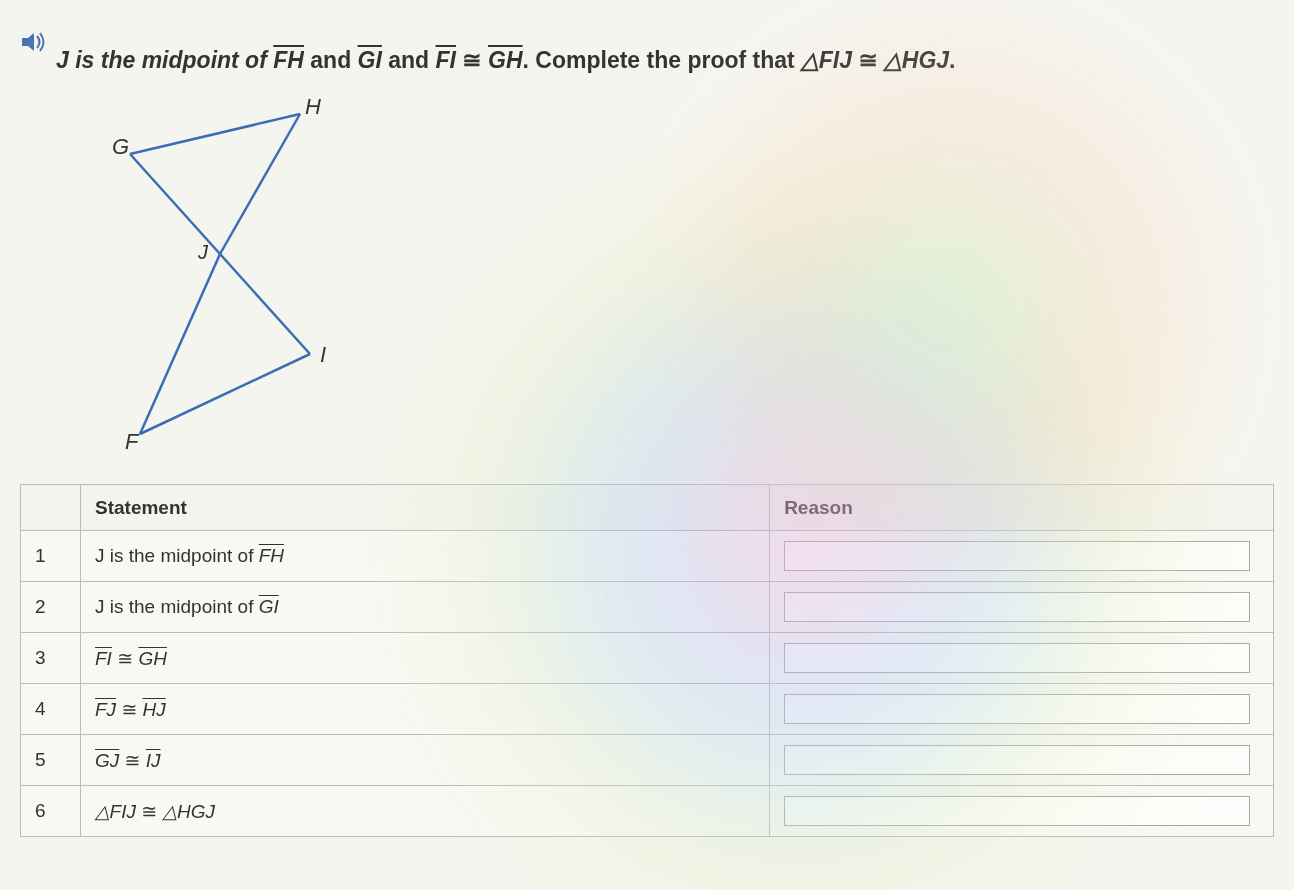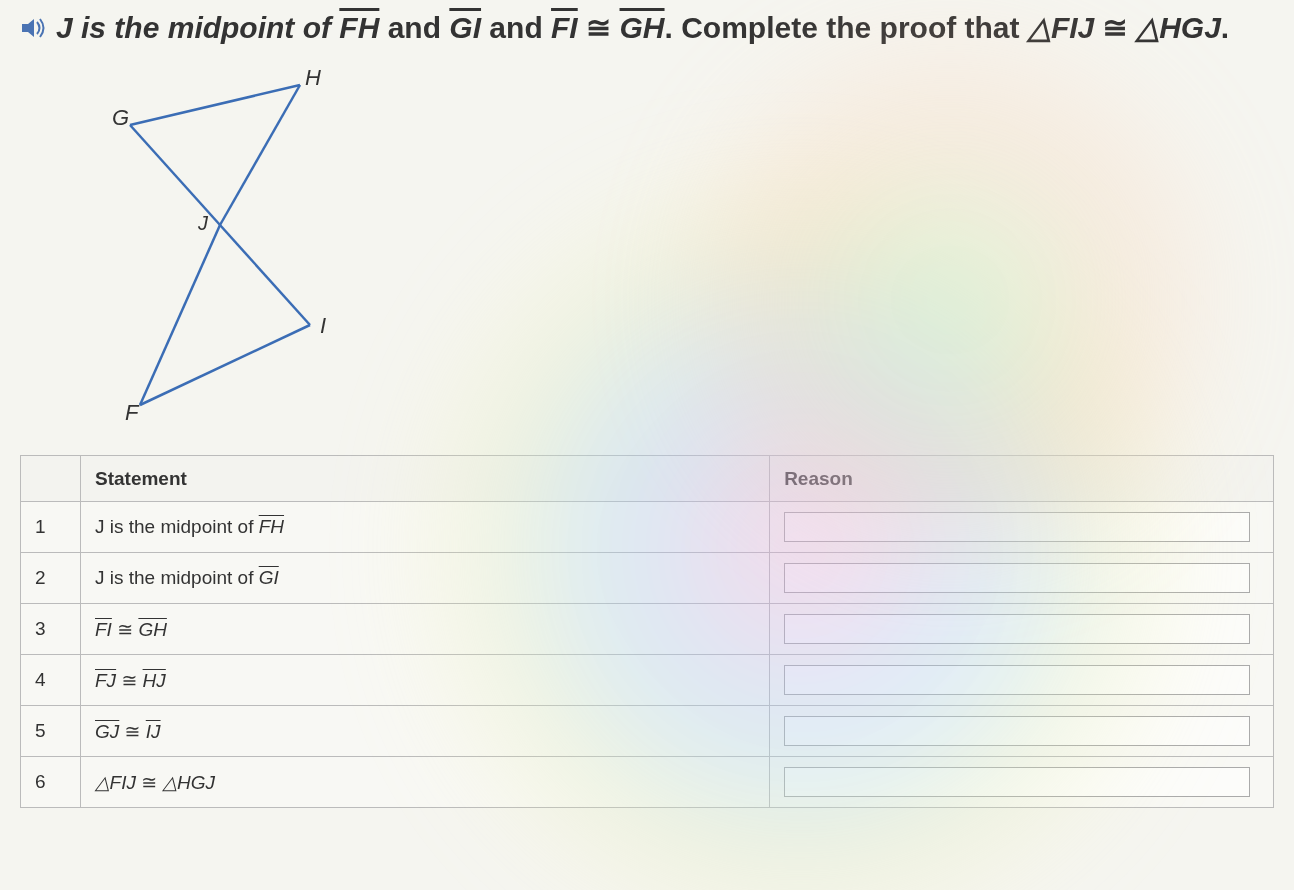--- a/index.html
+++ b/index.html
@@ -17,24 +17,25 @@
   align-items: center;
   gap: 8px;
   margin-bottom: 12px;
 }
 .speaker {
   width: 28px;
   height: 24px;
   cursor: pointer;
 }
 .question-text {
-  font-size: 30px;
+  font-size: 23px;
   font-weight: bold;
   color: #333;
   font-family: Verdana, sans-serif;
+  margin-top: 37px;
 }
 .overline { text-decoration: overline; font-style: italic; }
 .ital { font-style: italic; }
 .figure {
   margin: 20px 0 30px 50px;
   width: 320px;
   height: 360px;
 }
 .proof-table {
   border-collapse: collapse;

